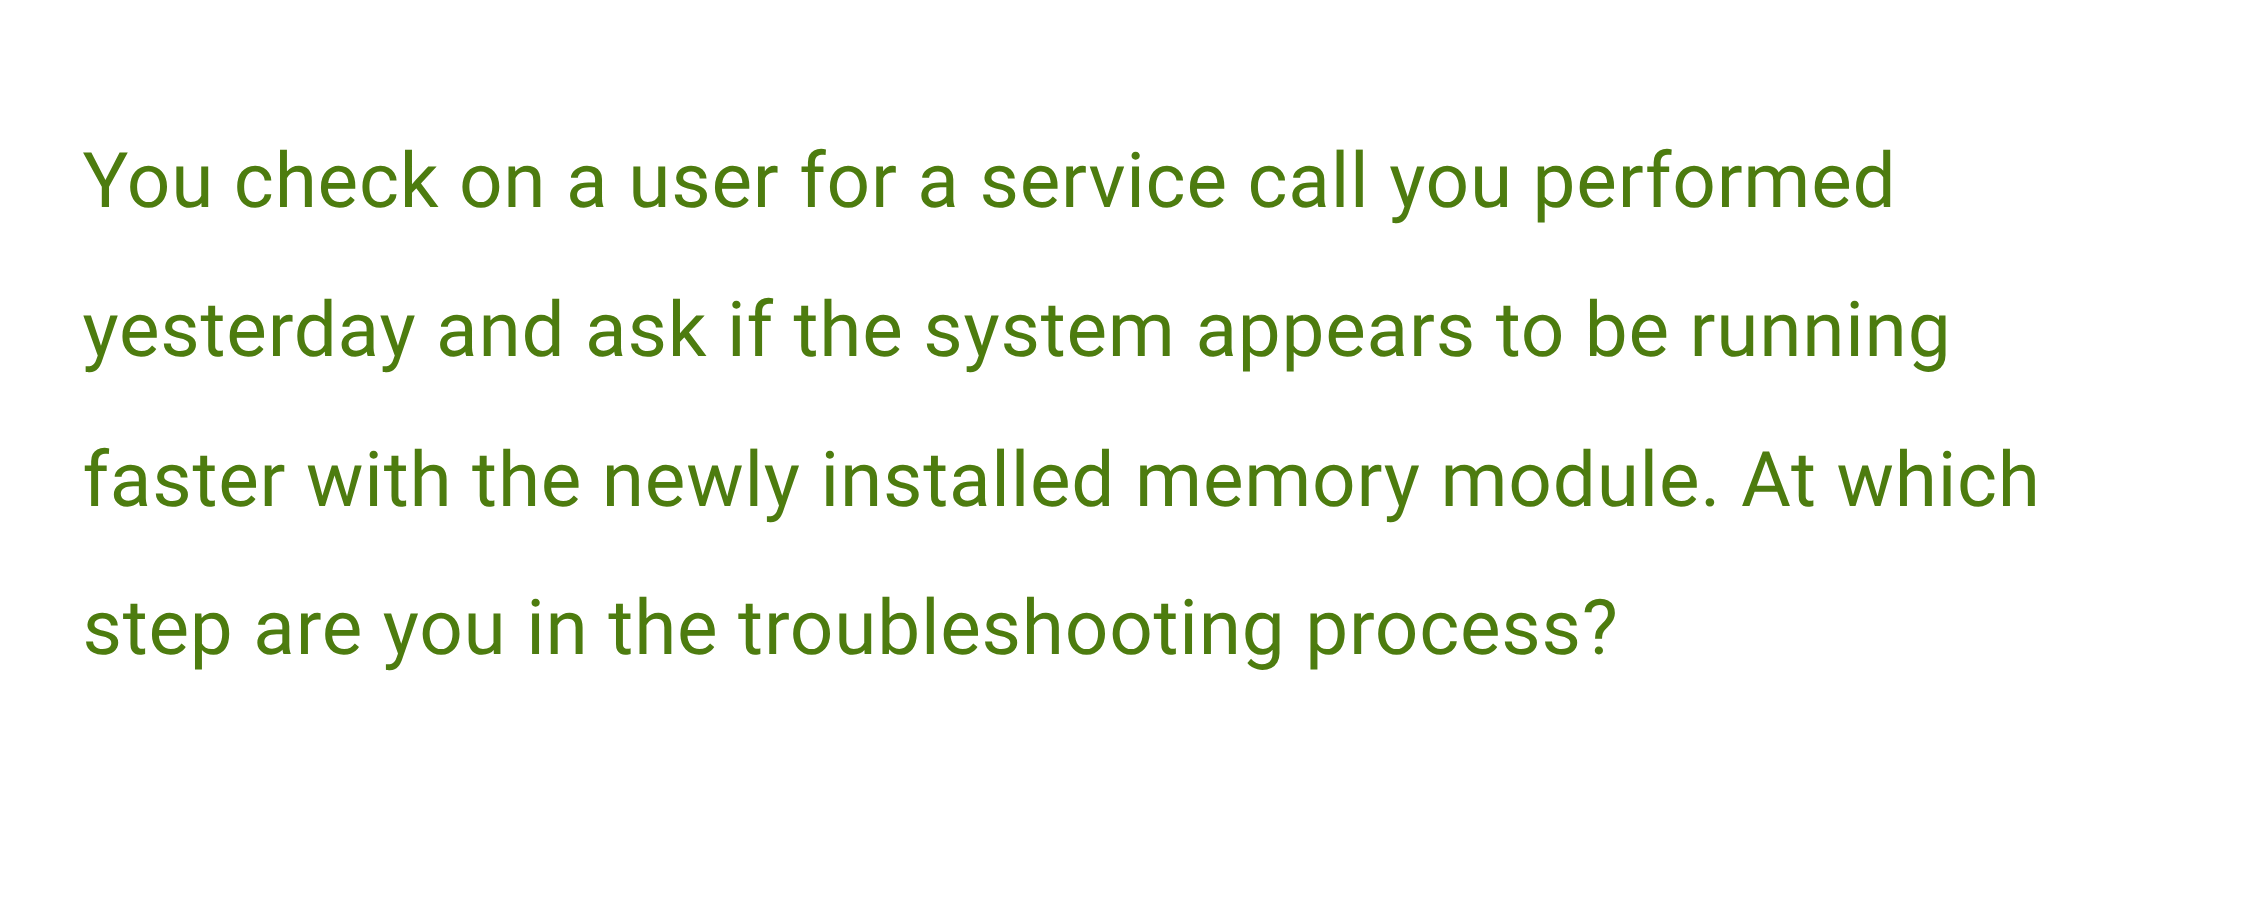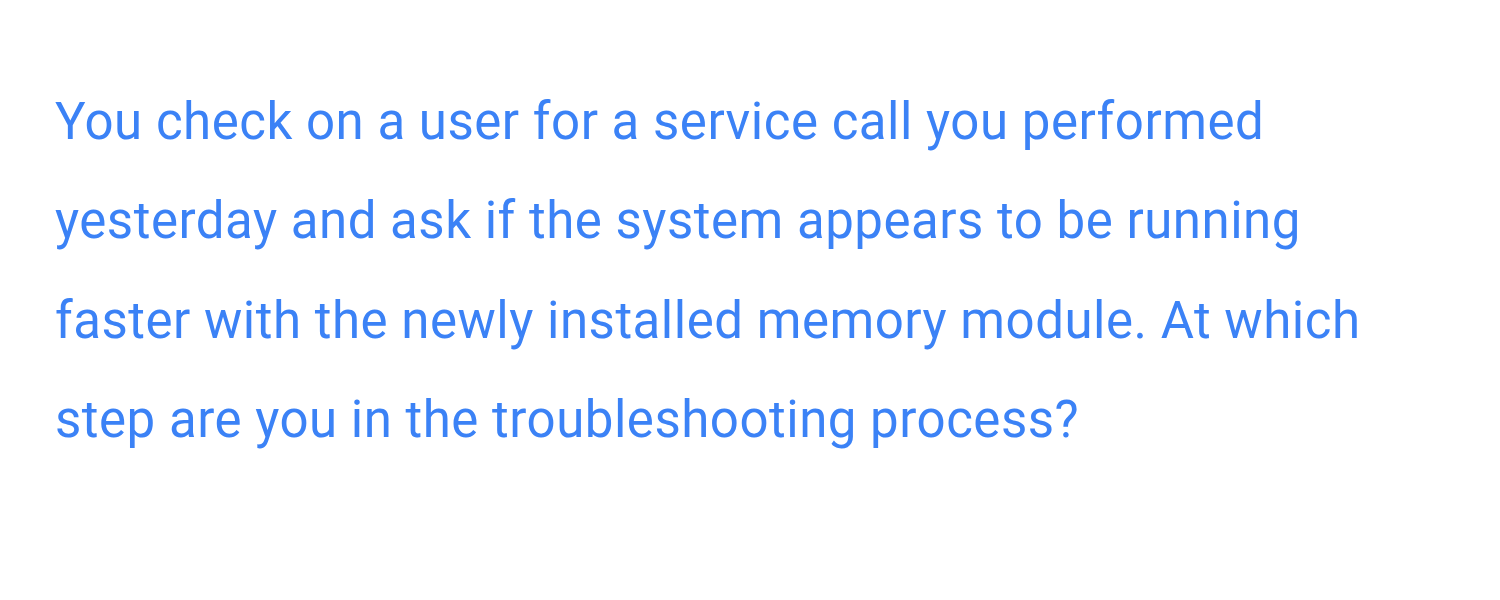--- a/index.html
+++ b/index.html
@@ -14,21 +14,21 @@
       font-family: -apple-system, BlinkMacSystemFont, "Segoe UI", Roboto, Helvetica, Arial, sans-serif;
     }
     .container {
       padding: 72px 55px 0 55px;
       width: 100%;
       height: 100%;
     }
     .question-text {
       font-size: 51px;
       line-height: 1.95;
-      color: #3b82f6;
+      color: #4d7c0f;
       font-weight: 400;
       letter-spacing: 0.01em;
     }
   </style>
 </head>
 <body>
 
 <div class="container">
   <p class="question-text">You check on a user for a service call you performed yesterday and ask if the system appears to be running faster with the newly installed memory module. At which step are you in the troubleshooting process?</p>
 </div>

